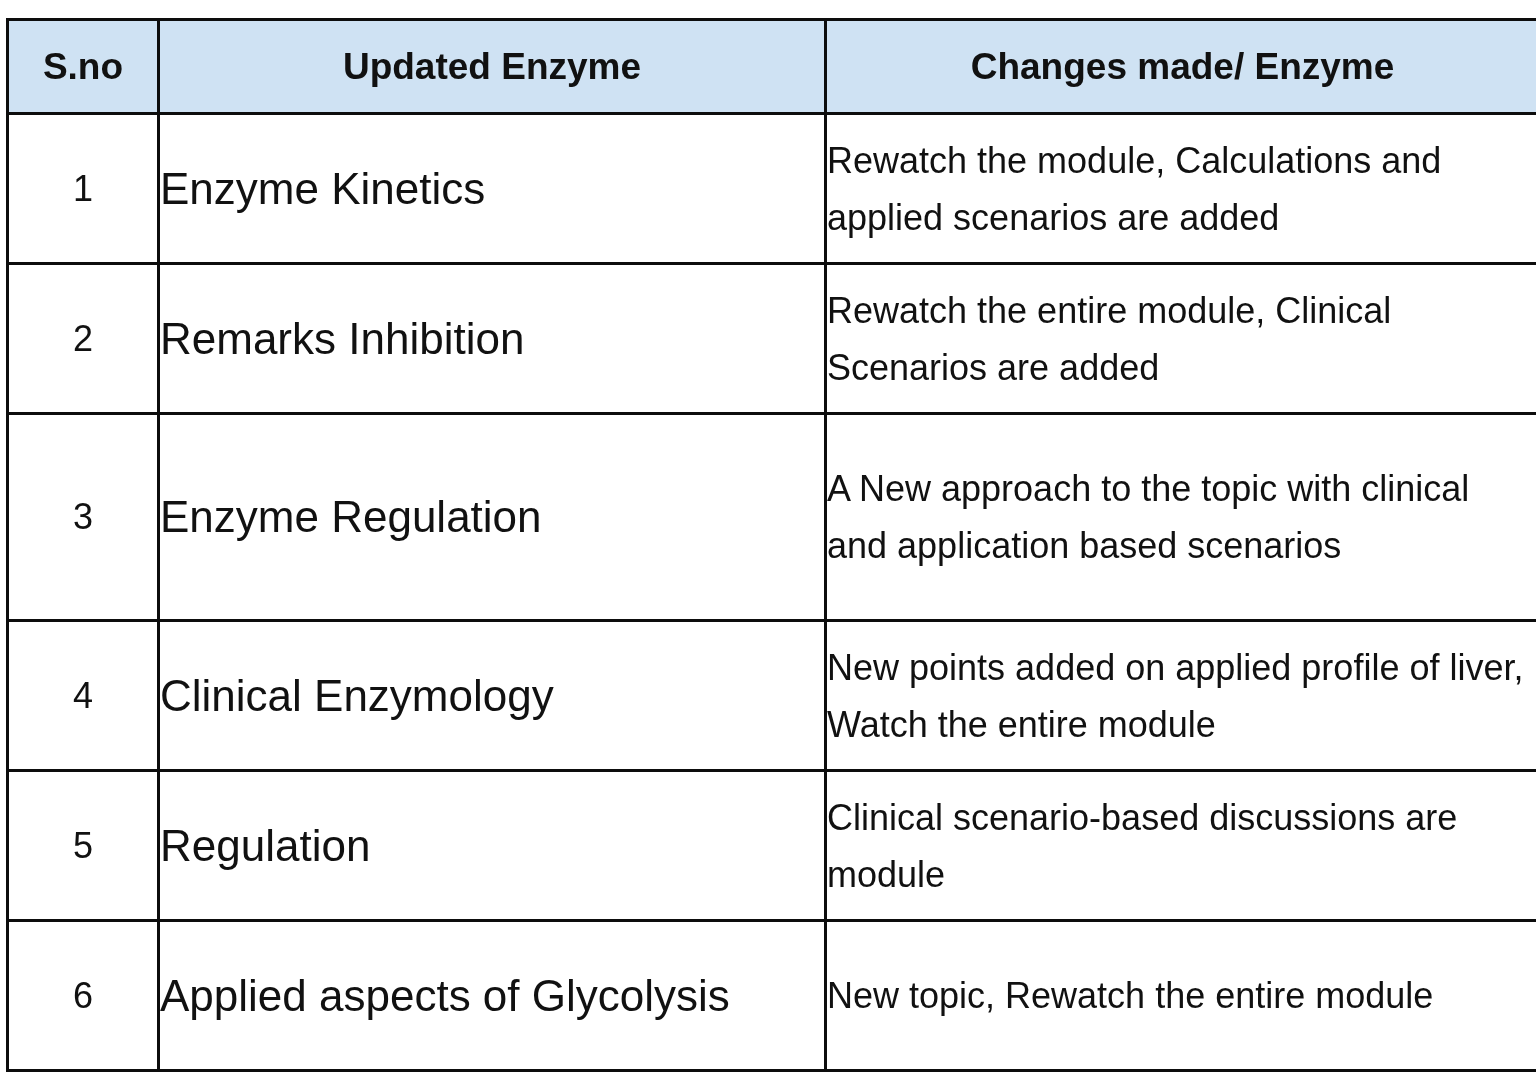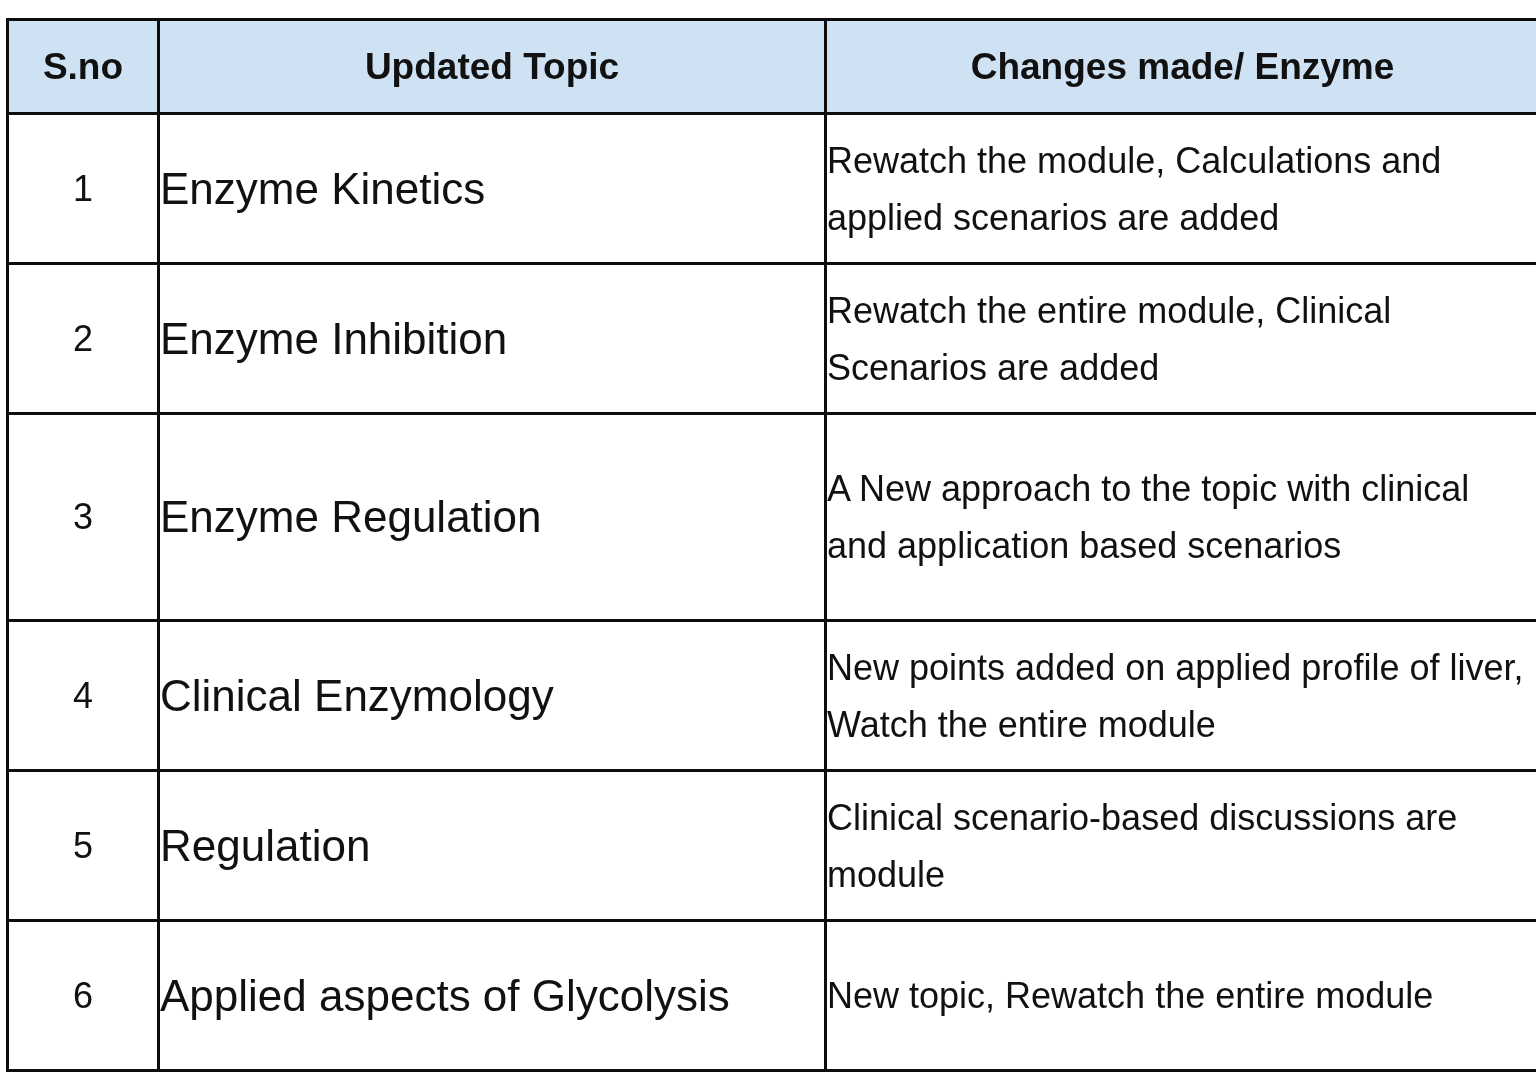--- a/index.html
+++ b/index.html
@@ -65,33 +65,33 @@
 
 <table class="updates">
   <colgroup>
     <col class="c-sno">
     <col class="c-topic">
     <col class="c-remarks">
   </colgroup>
   <thead>
     <tr>
       <th>S.no</th>
-      <th>Updated Topic</th>
+      <th>Updated Enzyme</th>
       <th>Changes made/ Enzyme</th>
     </tr>
   </thead>
   <tbody>
     <tr class="r-std">
       <td class="sno">1</td>
       <td class="topic">Enzyme Kinetics</td>
       <td class="remarks">Rewatch the module, Calculations and applied scenarios are added</td>
     </tr>
     <tr class="r-std">
       <td class="sno">2</td>
-      <td class="topic">Enzyme Inhibition</td>
+      <td class="topic">Remarks Inhibition</td>
       <td class="remarks">Rewatch the entire module, Clinical Scenarios are added</td>
     </tr>
     <tr class="r-tall">
       <td class="sno">3</td>
       <td class="topic">Enzyme Regulation</td>
       <td class="remarks">A New approach to the topic with clinical and application based scenarios</td>
     </tr>
     <tr class="r-std">
       <td class="sno">4</td>
       <td class="topic">Clinical Enzymology</td>

